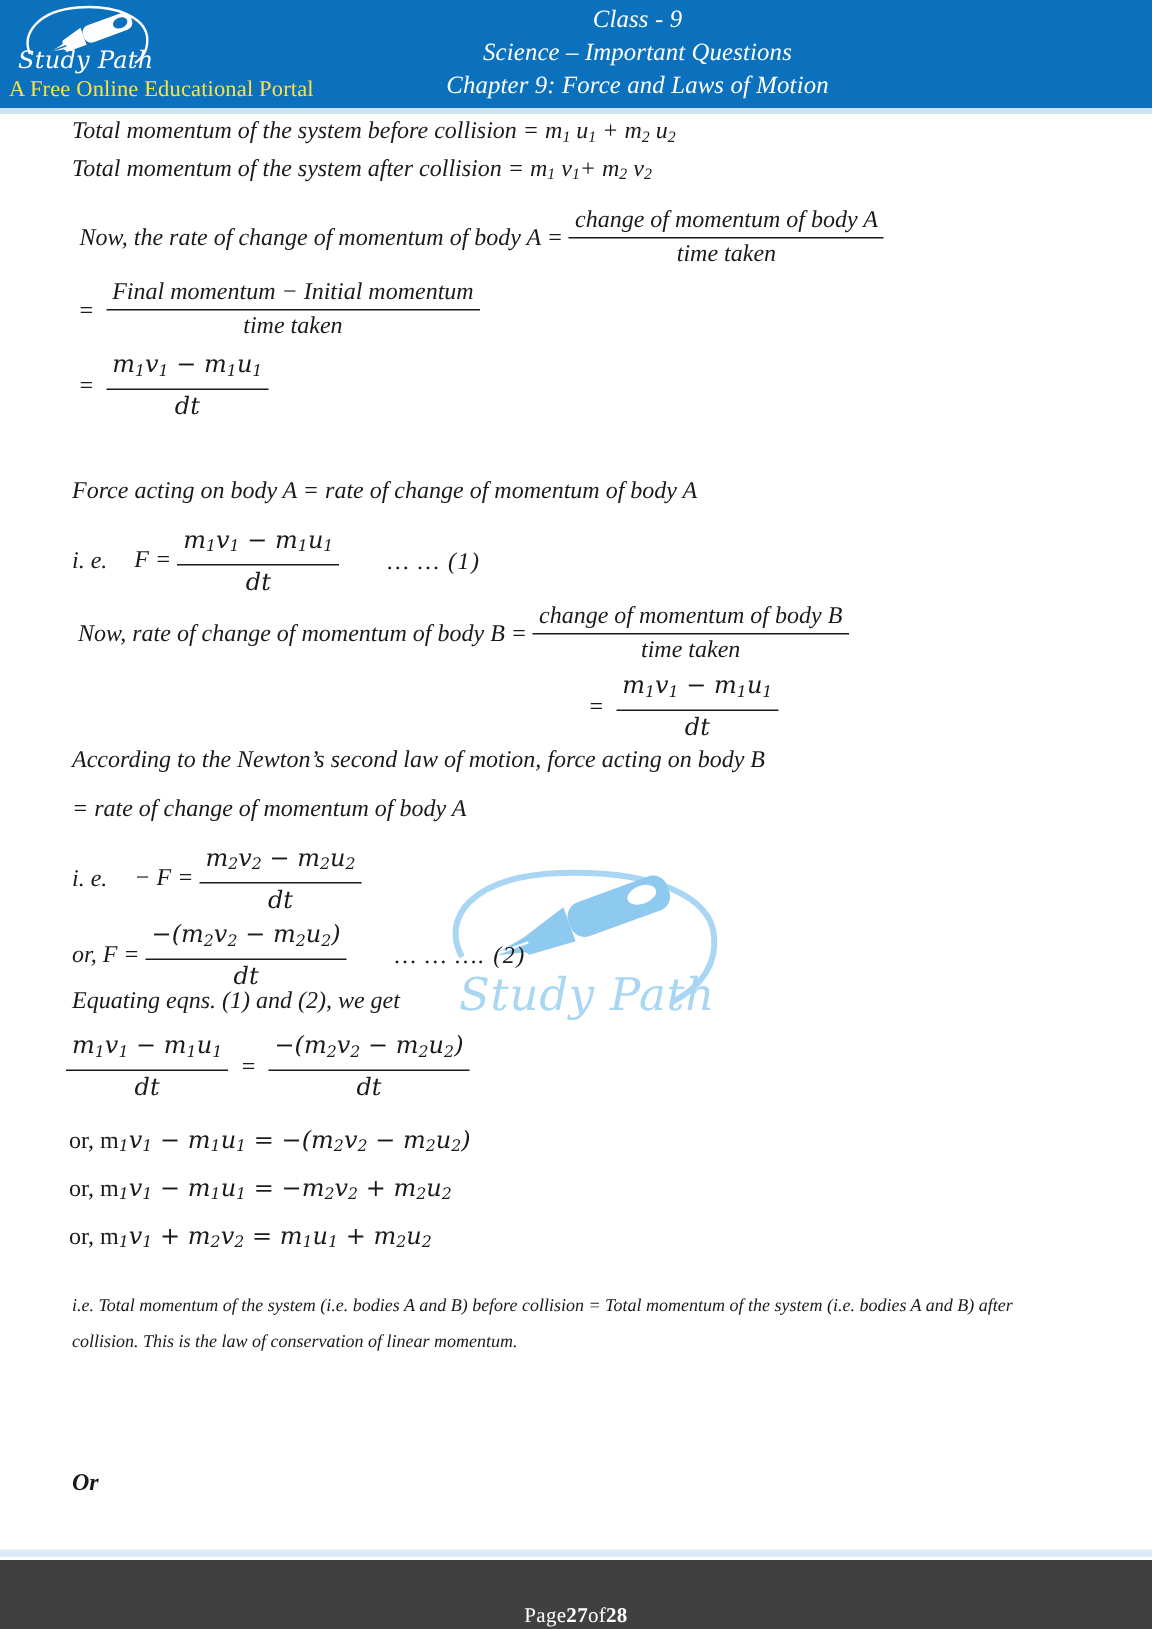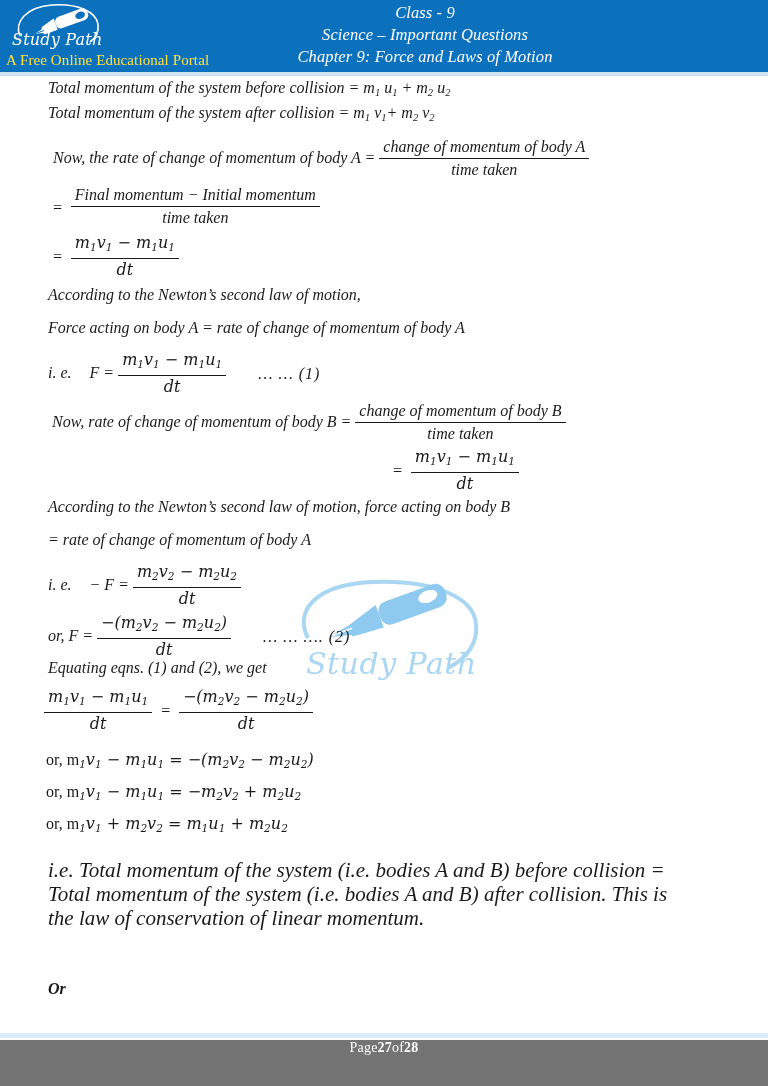--- a/index.html
+++ b/index.html
@@ -87,25 +87,25 @@
     position: absolute;
     left: 0; top: 1033px;
     width: 768px; height: 5px;
     background: #dbebf7;
   }
   .footer {
     position: absolute;
     left: 0; top: 1040px;
     width: 768px;
     height: 46px;
-    background: #737373;
+    background: #404040;
     color: #ffffff;
     font-size: 14px;
     display: flex;
-    align-items: flex-start;
+    align-items: flex-end;
     justify-content: center;
     letter-spacing: 0.2px;
   }
   .footer b { font-weight: bold; }
 
   
   .content {
     position: absolute;
     left: 0; top: 76px;
     width: 768px;
@@ -157,21 +157,21 @@
     display: inline-block;
     vertical-align: middle;
     padding-left: 28px;
   }
   .dots { letter-spacing: 1px; }
 
   .bold { font-weight: bold; }
 
   .para {
     position: absolute;
-    font-size: 21px;
+    font-size: 12px;
     line-height: 24px;
     width: 640px;
   }
 
   
   .watermark {
     position: absolute;
     left: 296px;
     top: 500px;
     width: 200px;
@@ -259,21 +259,20 @@
   </div>
 
   <div class="line" style="left:48px; top:158px;">
     <span class="eqsign txt">=</span>
     <span class="frac mth">
       <span class="num">m<sub>1</sub>v<sub>1</sub> − m<sub>1</sub>u<sub>1</sub></span>
       <span class="den">dt</span>
     </span>
   </div>
 
-  <div class="line txt" style="left:48px; top:209px;">According to the Newton’s second law of motion,</div>
 
   <div class="line txt" style="left:48px; top:242px;">Force acting on body A = rate of change of momentum of body A</div>
 
   <div class="line" style="left:48px; top:275px;">
     <span class="txt">i. e.</span>
     <span class="txt" style="padding-left:14px;">F =</span>
     <span class="frac mth">
       <span class="num">m<sub>1</sub>v<sub>1</sub> − m<sub>1</sub>u<sub>1</sub></span>
       <span class="den">dt</span>
     </span>

